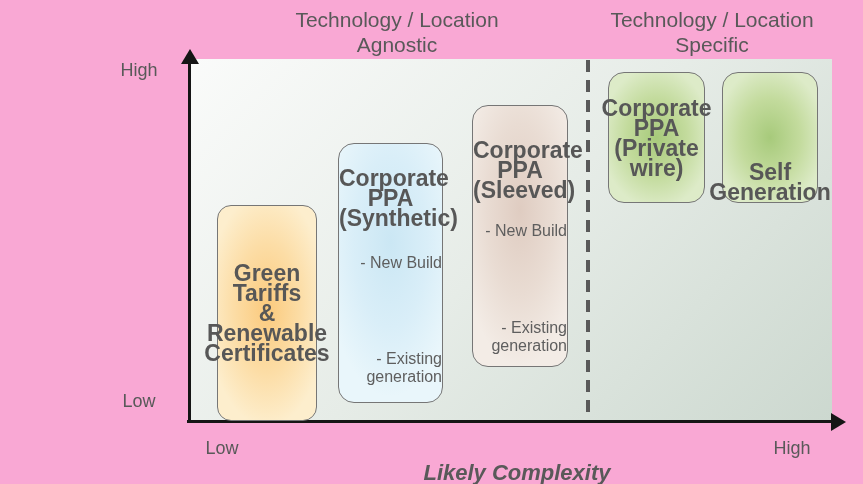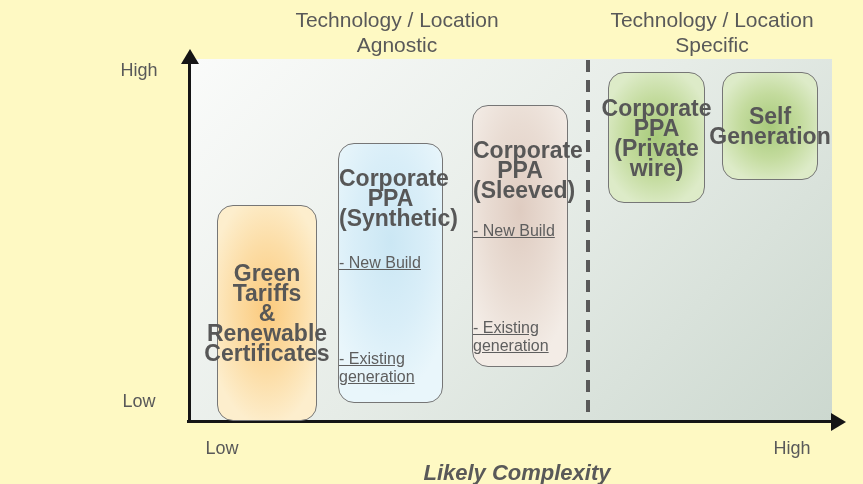--- a/index.html
+++ b/index.html
@@ -1,21 +1,21 @@
 <!DOCTYPE html>
 <html style="--c-text: #595959; --c-title: #575757; --c-item: #5e5e5e; --c-axis: #151515; --c-dash: #595959; --c-border: #767676; --c-plot-light: #fafbfa; --c-plot-dark: #ccd8cf; --c-orange-center: #fbca7d; --c-orange-edge: #fdeecd; --c-blue-center: #cbe7f4; --c-blue-edge: #e9f6fb; --c-tan-center: #dfccc1; --c-tan-edge: #f3ece6; --c-green-center: #a7ca7b; --c-green-edge: #ddebc8;"><head>
 <meta charset="utf-8">
 <style>
   html, body { margin: 0; padding: 0; background: #ffffff; }
   body { font-family: "Liberation Sans", sans-serif; }
   .root {
     position: relative;
     width: 863px;
     height: 484px;
-    background: #fef9c3;
+    background: #f9a8d4;
     overflow: hidden;
   }
 
   
   .hdr {
     position: absolute;
     top: 7px;
     width: 300px;
     text-align: center;
     font-size: 21px;
@@ -120,28 +120,28 @@
   .box .title-abs {
     position: absolute;
     left: 0; right: 0;
   }
   .box .item {
     position: absolute;
     left: 0; right: 0;
     font-size: 16px;
     line-height: 18px;
     color: var(--c-item);
-    text-align: left;
+    text-align: right;
     white-space: pre-line;
-    text-decoration: underline;
   }
 
   #box-tariffs {
     left: 217px; top: 205px; width: 100px; height: 216px;
     background: radial-gradient(ellipse 62% 55% at 50% 48%, var(--c-orange-center) 0%, #fcdda6 55%, var(--c-orange-edge) 100%);
+    border-radius: 14px;
   }
   #box-synthetic {
     left: 338px; top: 143px; width: 105px; height: 260px;
     background: radial-gradient(ellipse 65% 60% at 50% 38%, var(--c-blue-center) 0%, #d9eef8 55%, var(--c-blue-edge) 100%);
   }
   #box-synthetic .title-abs { top: 24px; }
   #box-synthetic .item-1 { top: 110px; }
   #box-synthetic .item-2 { top: 206px; }
 
   #box-sleeved {
@@ -150,22 +150,23 @@
   }
   #box-sleeved .title-abs { top: 34px; }
   #box-sleeved .item-1 { top: 116px; }
   #box-sleeved .item-2 { top: 213px; }
 
   #box-private {
     left: 608px; top: 72px; width: 97px; height: 131px;
     background: radial-gradient(ellipse 58% 55% at 50% 50%, var(--c-green-center) 0%, #c3db9d 55%, var(--c-green-edge) 100%);
   }
   #box-self {
-    left: 722px; top: 72px; width: 96px; height: 108px;
+    left: 722px; top: 72px; width: 96px; height: 131px;
     background: radial-gradient(ellipse 58% 55% at 50% 50%, var(--c-green-center) 0%, #c3db9d 55%, var(--c-green-edge) 100%);
+    align-items: flex-end;
   }
 </style>
 </head>
 <body>
 
 <div class="root">
 
   <div class="hdr" id="hdr-agnostic">Technology / Location
 Agnostic</div>
   <div class="hdr" id="hdr-specific">Technology / Location

